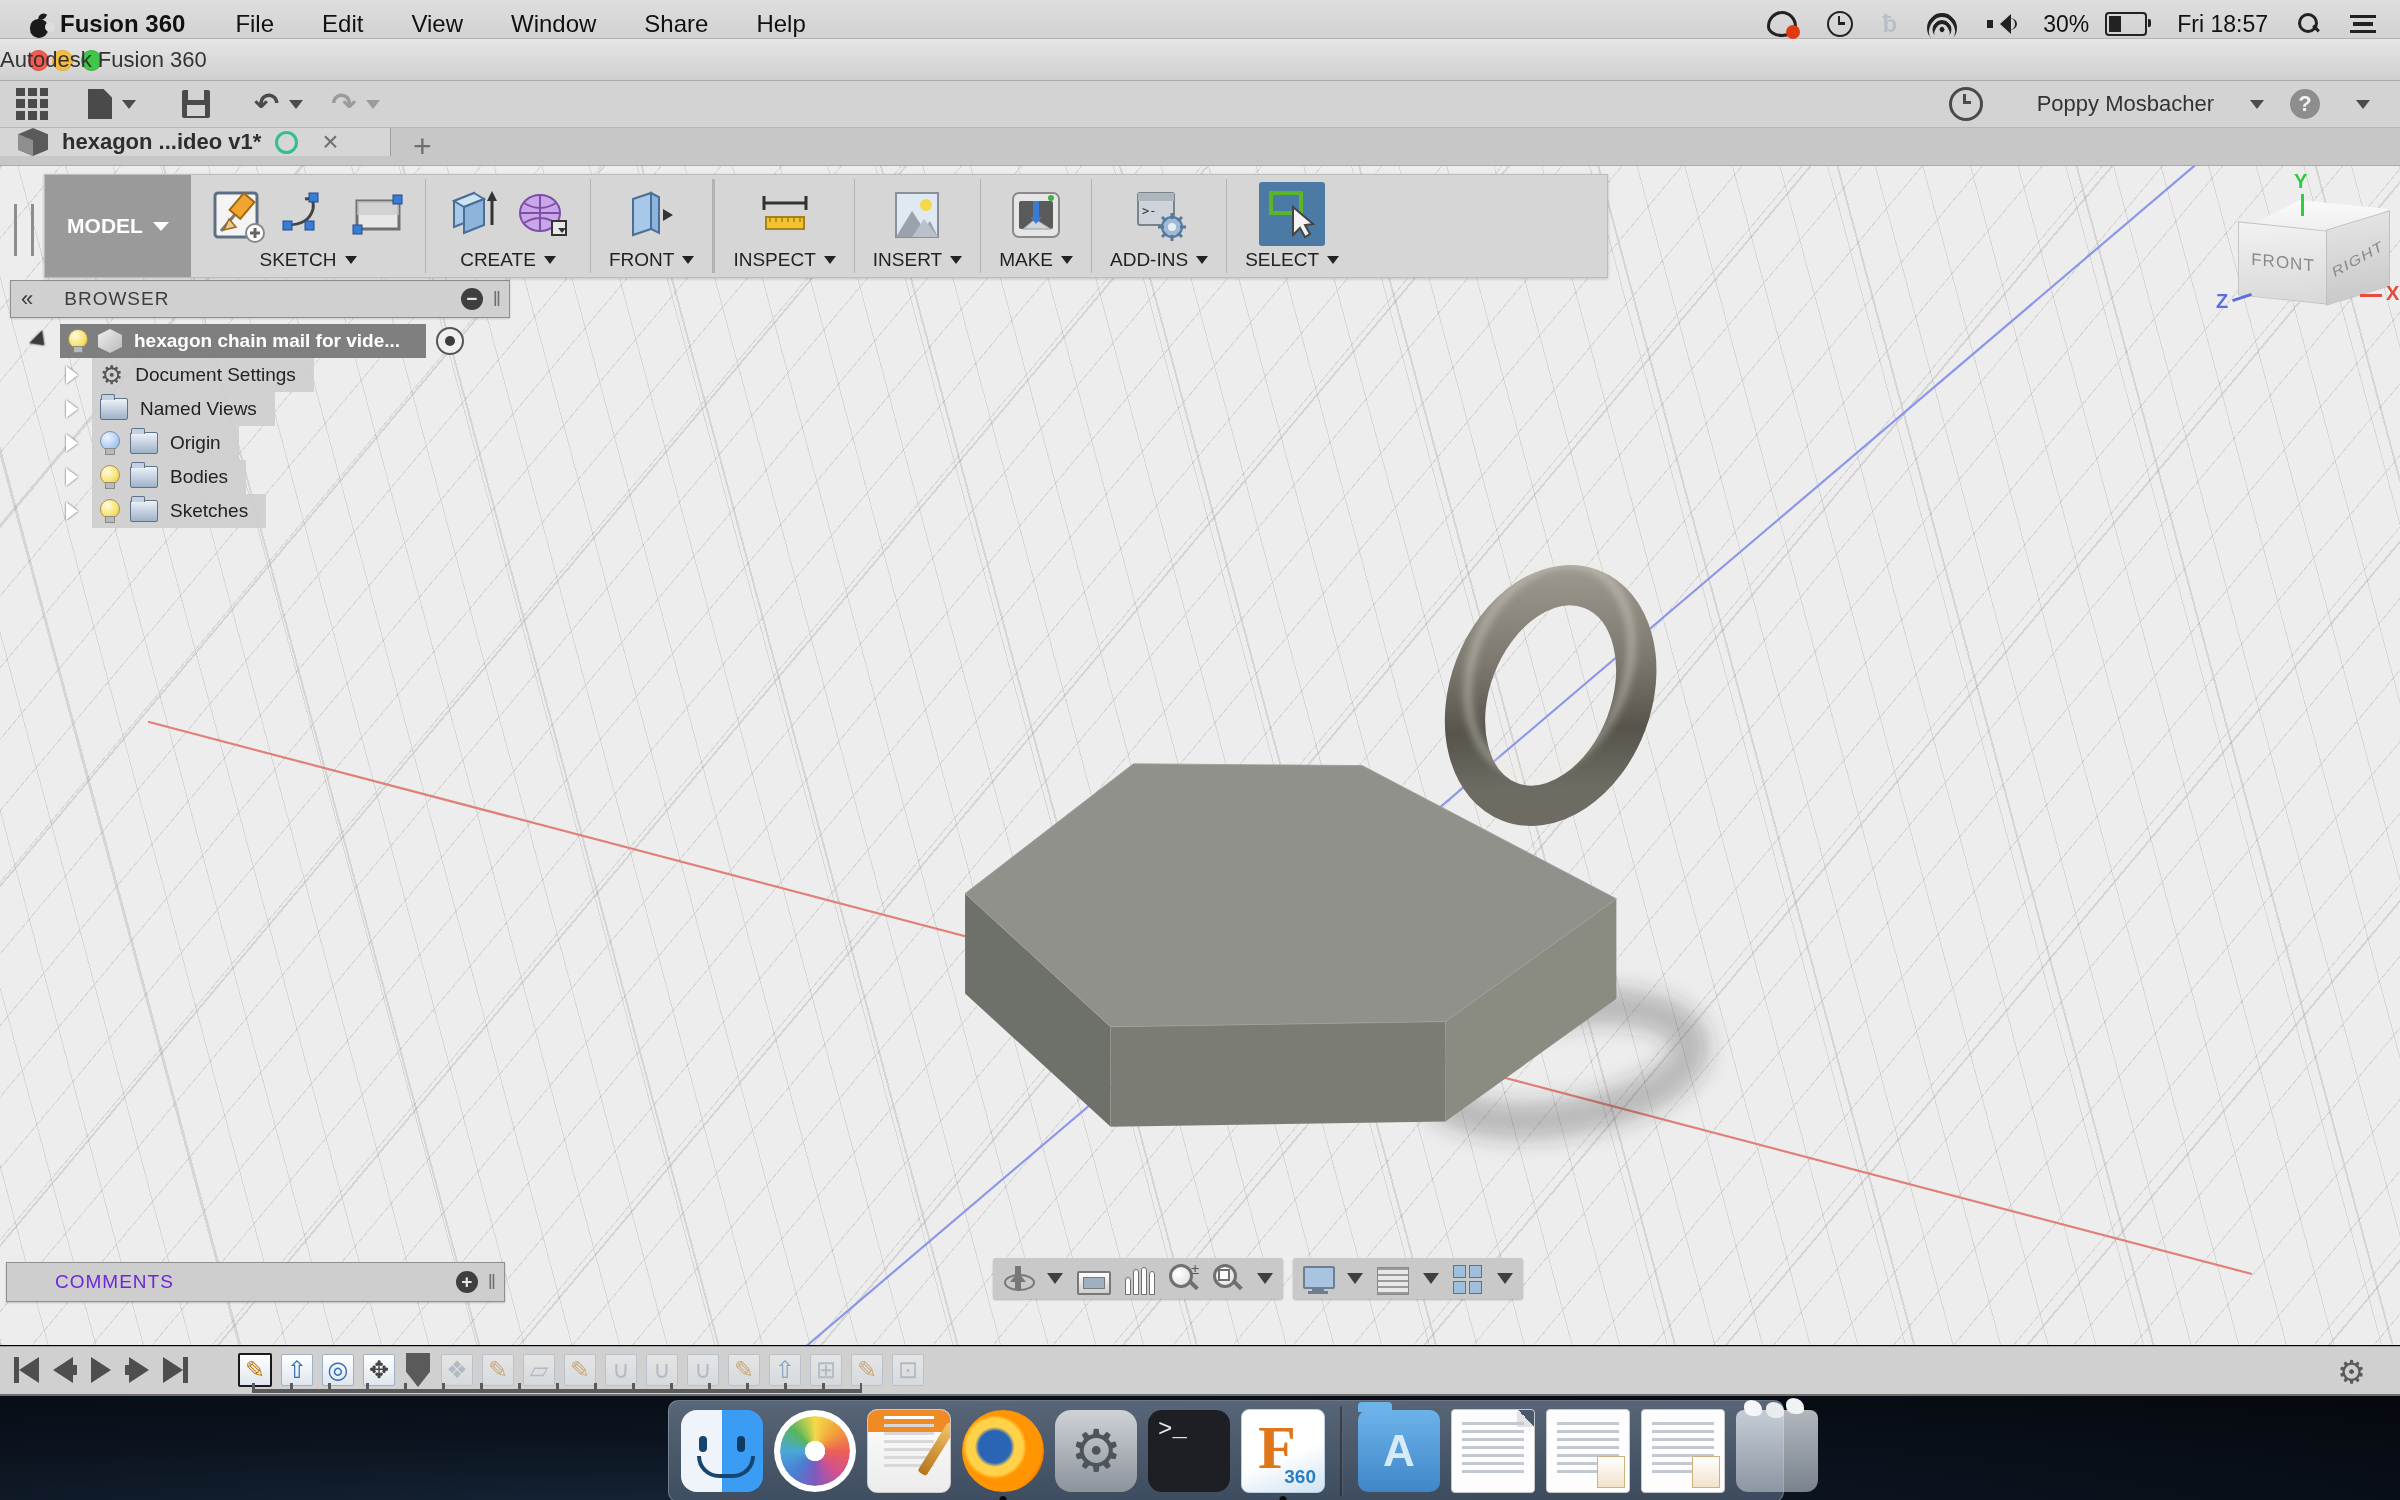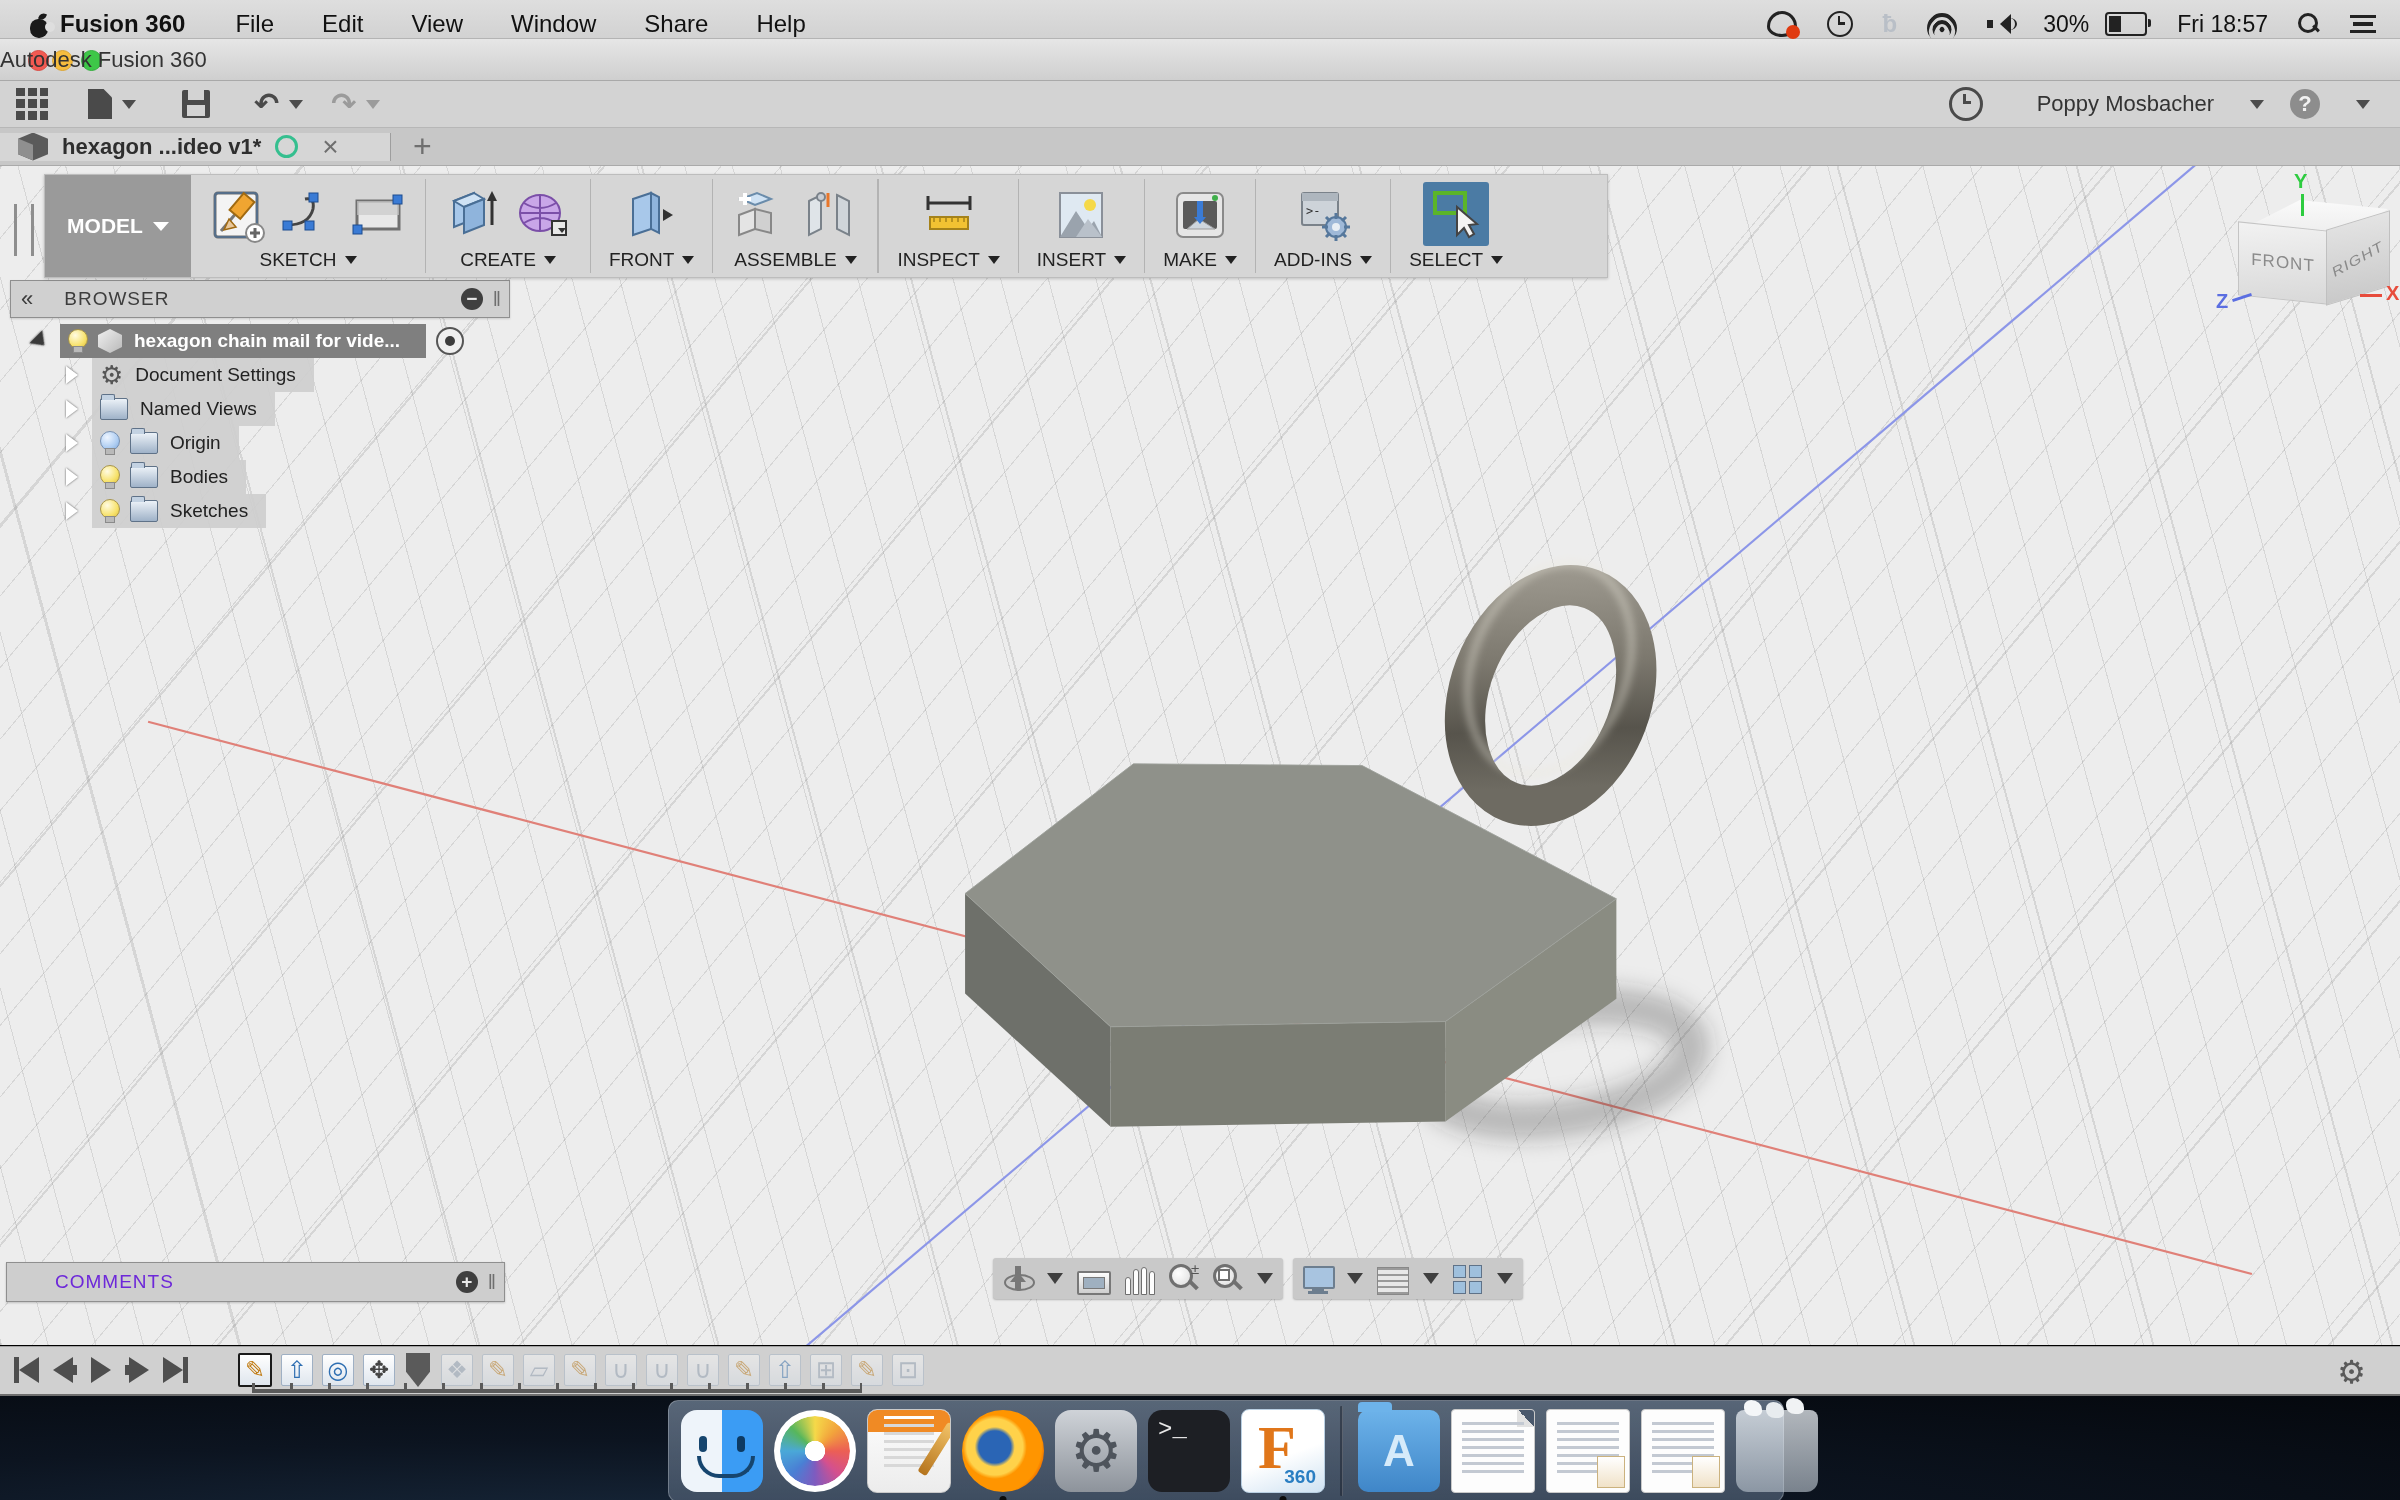--- a/index.html
+++ b/index.html
@@ -68,21 +68,21 @@
   .caret.dim{border-top-color:#9b9b9b;}
   #tb-right{margin-left:auto;display:flex;align-items:center;gap:26px;padding-right:30px;}
   .clock-ic{width:28px;height:28px;border:3px solid #4a4a4a;border-radius:50%;position:relative;}
   .clock-ic i{position:absolute;left:11px;top:4px;width:3px;height:10px;background:#4a4a4a;}
   .clock-ic b{position:absolute;left:11px;top:11px;width:8px;height:3px;background:#4a4a4a;}
   #user-name{font-size:22px;color:#333;margin-left:28px;}
   .help-ic{width:30px;height:30px;border-radius:50%;background:#8d8d8d;color:#f2f2f2;font-size:22px;font-weight:bold;
     display:flex;align-items:center;justify-content:center;}
   
   #tabstrip{position:absolute;left:0;top:128px;width:2400px;height:37px;background:#c7c7c7;z-index:57;
-    border-bottom:1px solid #aaa;display:flex;align-items:center;}
+    border-bottom:1px solid #aaa;display:flex;align-items:flex-start;}
   #doc-tab{width:372px;background:#d6d6d6;border-right:1px solid #9e9e9e;display:flex;align-items:center;gap:14px;padding-left:18px;}
   .tabcube{width:30px;height:28px;background:#5a5a5a;clip-path:polygon(50% 0,100% 22%,100% 78%,50% 100%,0 78%,0 22%);position:relative;}
   .tabcube i{position:absolute;left:0;top:6px;width:15px;height:22px;background:#8f8f8f;clip-path:polygon(0 0,100% 28%,100% 100%,0 72%);}
   #tab-label{font-size:22px;font-weight:bold;color:#2e2e2e;white-space:nowrap;}
   .unsaved-ring{width:17px;height:17px;border:3px solid #35bf8f;border-radius:50%;}
   .tab-close{font-size:28px;color:#6f6f6f;padding:0 10px;line-height:1;}
   .tab-new{font-size:32px;color:#6f6f6f;padding:0 22px;display:flex;align-items:center;}
   
   #canvas{position:absolute;left:0;top:166px;width:2400px;height:1179px;background:#ededed;
     background-image:
@@ -425,40 +425,20 @@
             <polygon points="40,24 50,30 40,36" fill="#333"></polygon>
           </svg>
         </div>
         <div class="glabel">
             <span>FRONT</span>
             <span class="caret"></span>
           </div>
       </div>
       <div class="rsep"></div>
 
-      <div class="rgroup">
-        <div class="icons">
-          <svg width="58" height="58" viewBox="0 0 58 58">
-            <polygon points="8,30 24,24 24,44 8,50" fill="#e4e4e4" stroke="#888" stroke-width="2"></polygon>
-            <polygon points="24,24 40,28 40,48 24,44" fill="#d0d0d0" stroke="#888" stroke-width="2"></polygon>
-            <polygon points="10,14 26,8 40,14 24,20" fill="#cfe2f4" stroke="#6a8cab" stroke-width="2"></polygon>
-            <path d="M14 8 v12 M8 14 h12" stroke="#fff" stroke-width="4"></path>
-          </svg>
-          <svg width="58" height="58" viewBox="0 0 58 58">
-            <polygon points="8,16 20,10 20,44 8,50" fill="#dfe4e8" stroke="#7a828a" stroke-width="2"></polygon>
-            <polygon points="36,10 48,16 48,50 36,44" fill="#cfd5da" stroke="#7a828a" stroke-width="2"></polygon>
-            <circle cx="20" cy="12" r="4" fill="#c9ced4" stroke="#7a828a" stroke-width="2"></circle>
-            <line x1="27" y1="8" x2="27" y2="22" stroke="#e8762a" stroke-width="3"></line>
-          </svg>
-        </div>
-        <div class="glabel">
-            <span>ASSEMBLE</span>
-            <span class="caret"></span>
-          </div>
-      </div>
       <div class="rsep"></div>
 
       <div class="rsep"></div>
 
       <div class="rgroup">
         <div class="icons">
           <svg width="58" height="58" viewBox="0 0 58 58">
             <line x1="8" y1="18" x2="50" y2="18" stroke="#333" stroke-width="3"></line>
             <line x1="8" y1="11" x2="8" y2="25" stroke="#333" stroke-width="3"></line>
             <line x1="50" y1="11" x2="50" y2="25" stroke="#333" stroke-width="3"></line>

